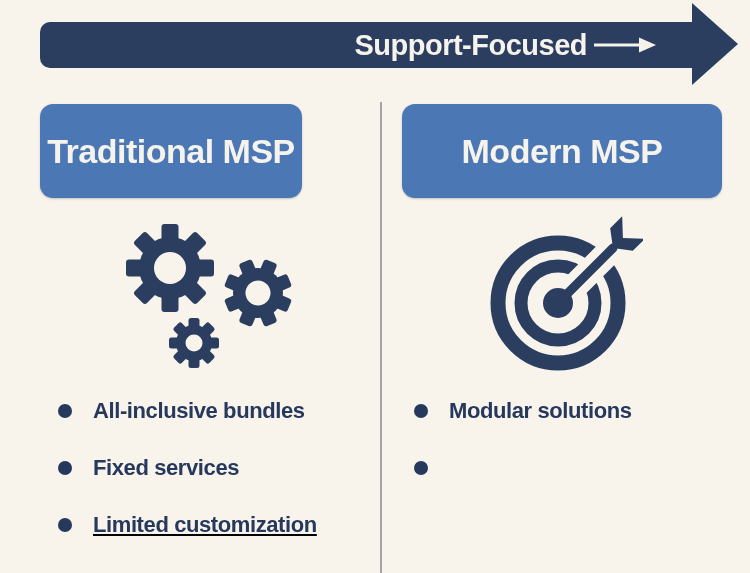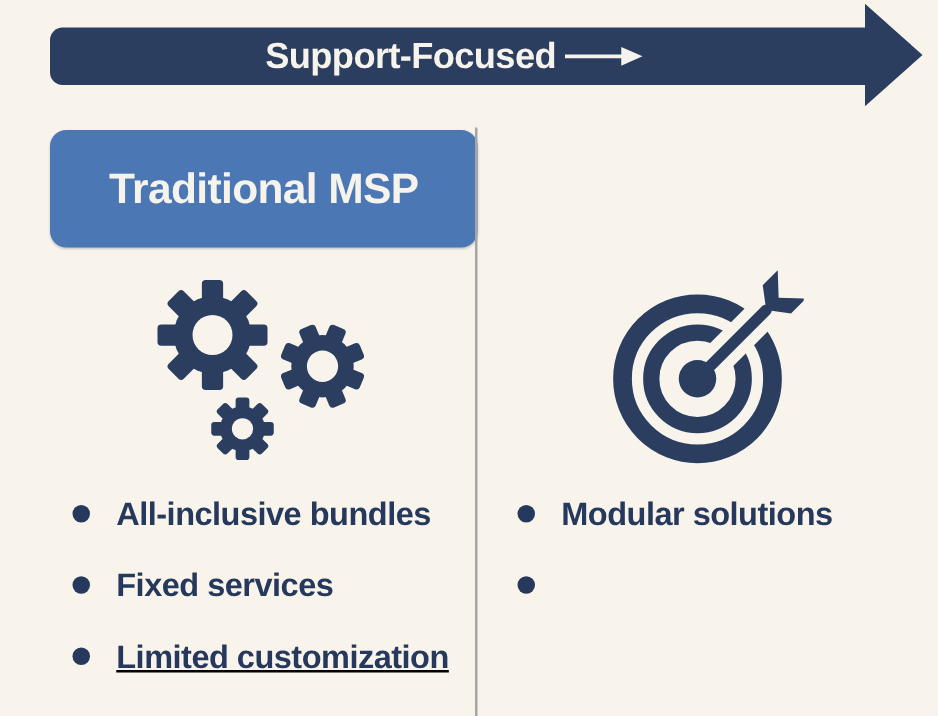--- a/index.html
+++ b/index.html
@@ -10,21 +10,21 @@
     position:relative;
     overflow:hidden;
   }
   .stage{position:absolute;inset:0;width:750px;height:573px;}
 
   
   .banner-bar{
     position:absolute;left:40px;top:22px;width:653px;height:46px;
     background:#2b3e60;
     border-radius:10px 0 0 10px;
-    display:flex;align-items:center;justify-content:center;
+    display:flex;align-items:center;justify-content:flex-end;
     padding:0 30px;box-sizing:border-box;
   }
   .banner-head{
     position:absolute;left:692px;top:3px;
     width:0;height:0;
     border-top:41px solid transparent;
     border-bottom:41px solid transparent;
     border-left:46px solid #2b3e60;
   }
   .banner-label{
@@ -33,21 +33,21 @@
   }
   .banner-arrow-svg{flex:0 0 auto;margin:0 6px;}
 
   
   .col-header{
     position:absolute;top:104px;height:94px;
     background:#4b77b5;border-radius:13px;
     display:flex;align-items:center;justify-content:center;
     box-shadow:0 1px 2px rgba(40,60,90,0.25);
   }
-  .col-header.left{left:40px;width:342px;}
+  .col-header.left{left:40px;width:262px;}
   .col-header.right{left:402px;width:320px;}
   .col-header span{
     color:#f5f3ec;font-size:34px;font-weight:700;letter-spacing:-0.5px;
     white-space:nowrap;
   }
 
   
   .divider{
     position:absolute;left:380px;top:102px;width:2px;height:471px;
     background:#a5a5a5;
@@ -59,21 +59,21 @@
 
   
   .list-row{
     position:absolute;height:34px;display:flex;align-items:center;
   }
   .list-row .dot{
     width:14px;height:14px;border-radius:50%;background:#26395c;
     flex:0 0 auto;margin-right:21px;
   }
   .list-row .txt{
-    color:#26395c;font-size:26px;font-weight:600;letter-spacing:-0.4px;
+    color:#26395c;font-size:22px;font-weight:600;letter-spacing:-0.4px;
     white-space:nowrap;
   }
   .list-row.l{left:58px;}
   .list-row.r{left:414px;}
   .row-y0{top:394px;} .row-y1{top:451px;justify-content:flex-end;} .row-y2{top:508px;text-decoration:underline;}
 </style>
 </head>
 <body>
 
 <div class="stage">
@@ -82,20 +82,23 @@
     <span class="banner-label">Support-Focused</span>
     <svg class="banner-arrow-svg" width="64" height="18" viewBox="0 0 64 18" aria-hidden="true">
       <line x1="1" y1="9" x2="47" y2="9" stroke="#f6f3ec" stroke-width="3"></line>
       <polygon points="46,1.5 63,9 46,16.5" fill="#f6f3ec"></polygon>
     </svg>
   </div>
   <div class="banner-head"></div>
 
   <div class="col-header left">
     <span>Traditional MSP</span>
+  </div>
+  <div class="col-header right">
+    <span>Modern MSP</span>
   </div>
 
   <div class="divider"></div>
 
   <svg class="icon-gears" width="190" height="170" viewBox="0 0 190 170" aria-hidden="true">
 
     <g transform="translate(60,58)" fill="#2b3e60">
       <g>
         <rect x="-8.5" y="-44" width="17" height="19" rx="3"></rect>
         <rect x="-8.5" y="-44" width="17" height="19" rx="3" transform="rotate(45)"></rect>

